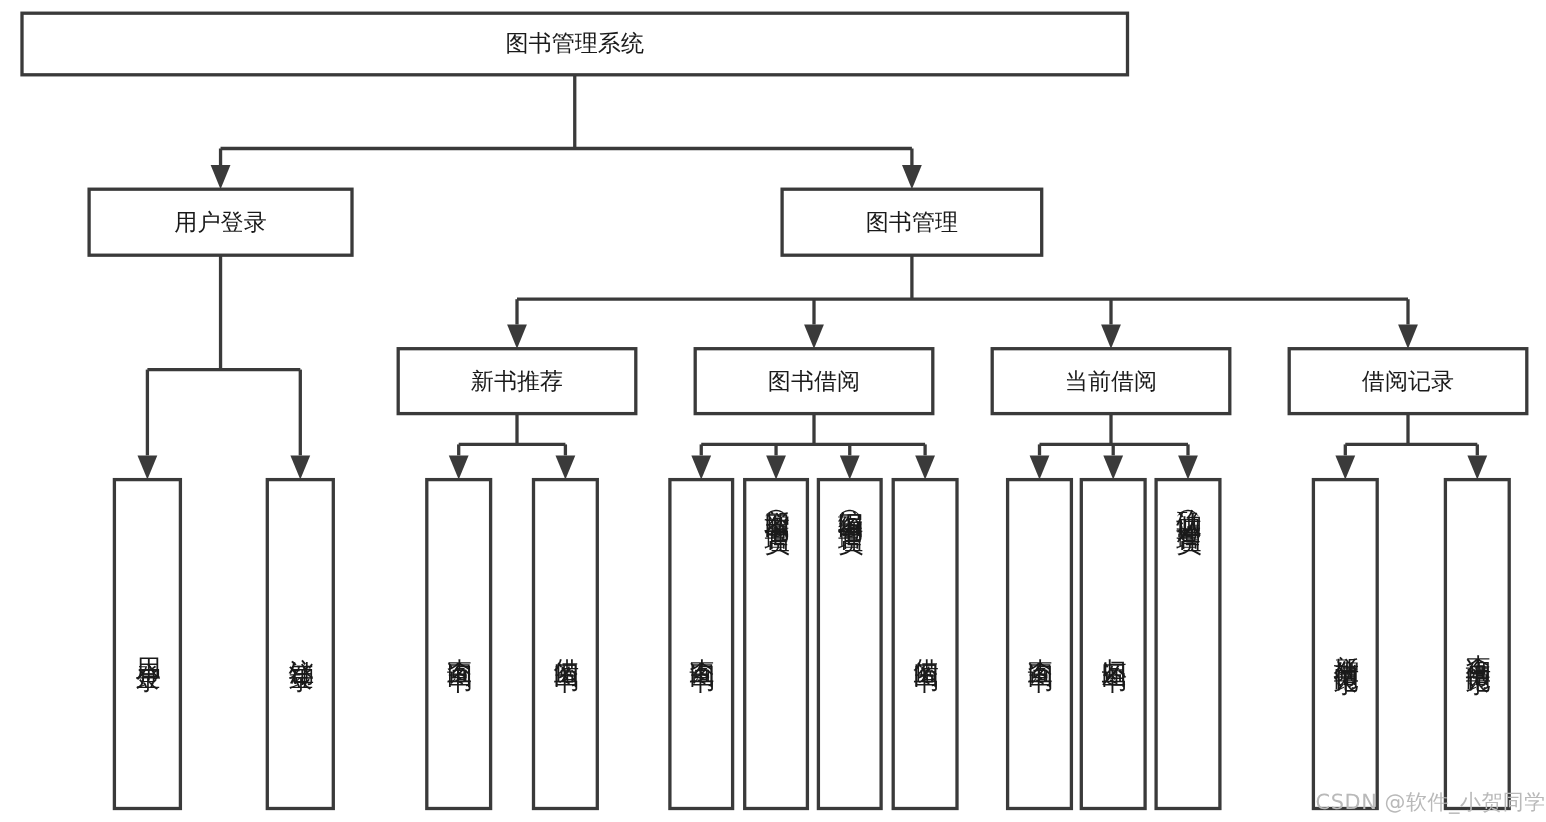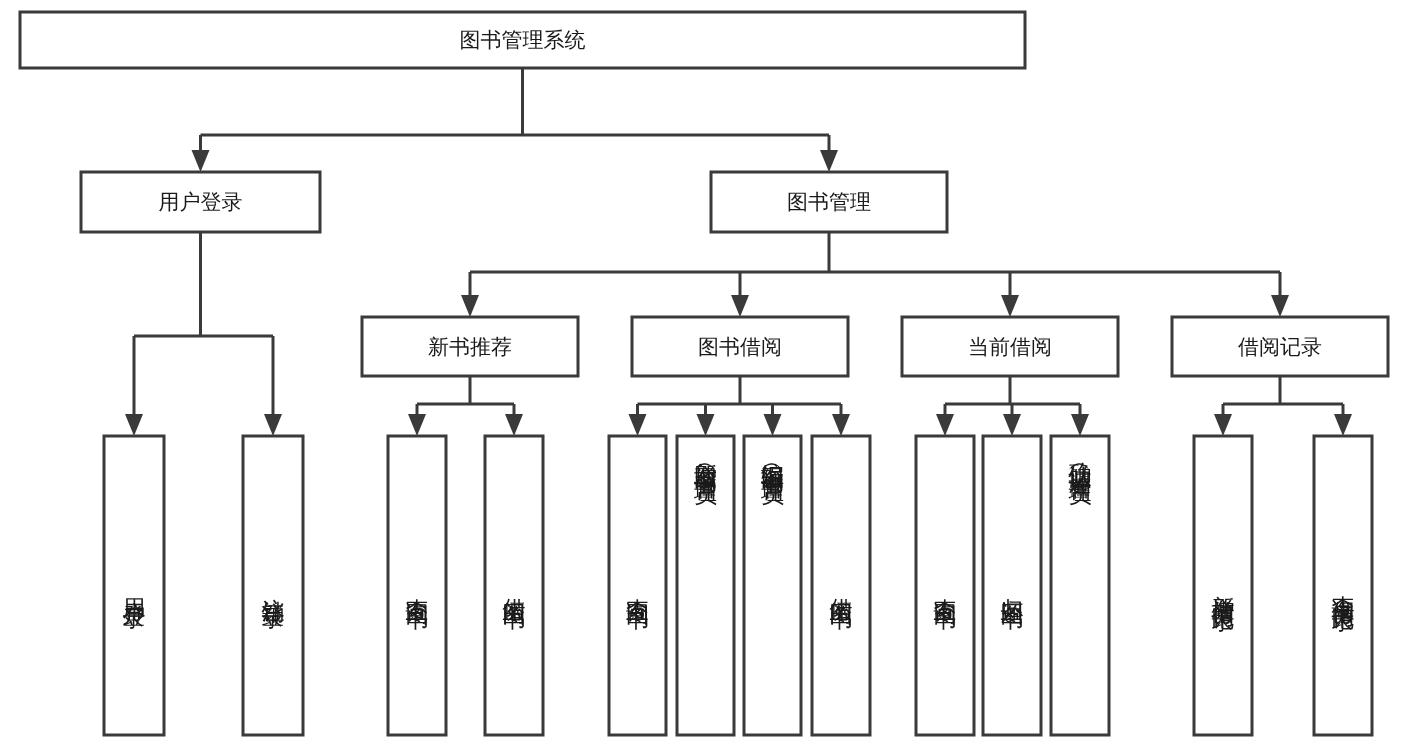--- a/index.html
+++ b/index.html
@@ -238,13 +238,14 @@
       <div class="leaf-text-wrap align-top" style="left: 1051px; top: 436px; width: 58px; height: 299px;">
         <span class="leaf-text" style="padding-top: 8px;">确认归还（管理员）</span>
       </div>
       <div class="leaf-text-wrap" style="left: 1194px; top: 436px; width: 58px; height: 299px;">
         <span class="leaf-text">新增借阅记录</span>
       </div>
       <div class="leaf-text-wrap" style="left: 1314px; top: 436px; width: 58px; height: 299px;">
         <span class="leaf-text">查询借阅记录</span>
       </div>
     </div>
+  <div class="watermark" id="watermark" style="left: 1196px; top: 716px;">CSDN @软件_小贺同学</div>
 </div>
 
 </body></html>

